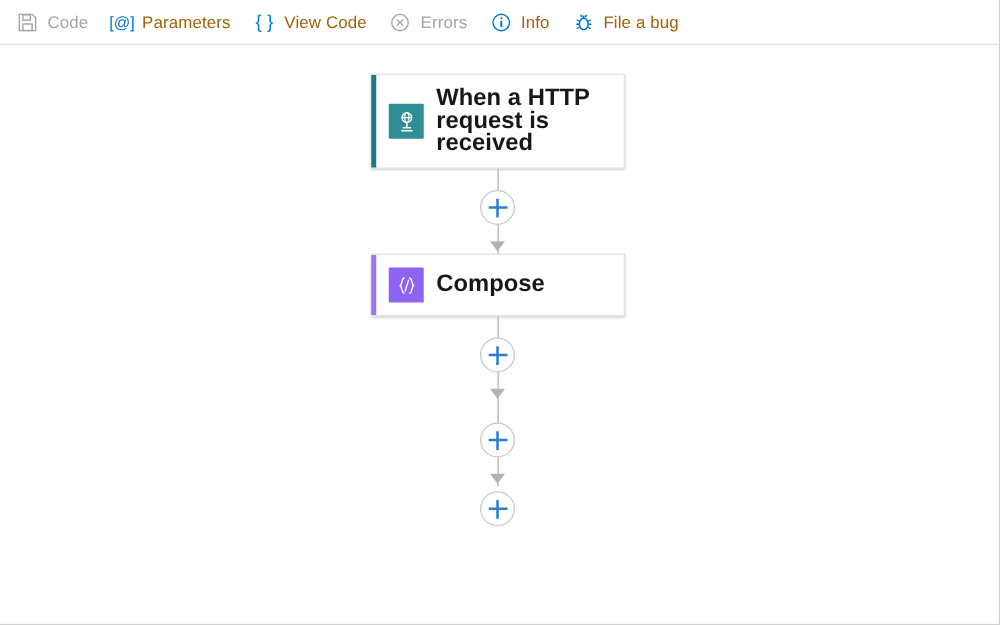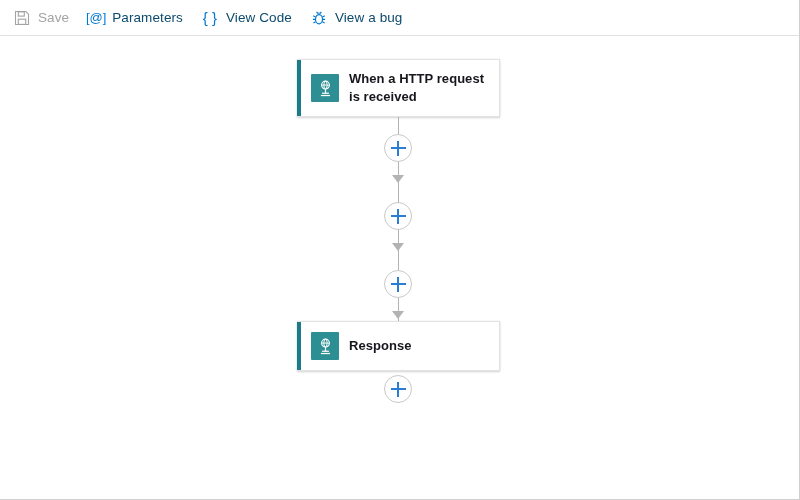--- a/index.html
+++ b/index.html
@@ -53,21 +53,21 @@
     height: 20px;
     display: inline-flex;
     align-items: center;
     justify-content: center;
     margin-right: 6px;
     flex: 0 0 auto;
   }
   .tb-label {
     font-size: 13.5px;
     line-height: 16px;
-    color: #0c4a6e;
+    color: #a16207;
     letter-spacing: 0.1px;
   }
   .tb-item.disabled .tb-label { color: #a3a3a3; }
   .tb-glyph {
     font-size: 14px;
     line-height: 14px;
     color: #0078d4;
     font-family: "Liberation Sans", sans-serif;
   }
 
@@ -117,21 +117,21 @@
     width: 28px;
     height: 28px;
     flex: 0 0 auto;
     margin-right: 10px;
     display: flex;
     align-items: center;
     justify-content: center;
     border-radius: 1px;
   }
   .node-title {
-    font-size: 13px;
+    font-size: 19px;
     line-height: 18px;
     font-weight: bold;
     color: #16161c;
     letter-spacing: 0.05px;
   }
 
   
   .connector {
     position: relative;
     width: 203px;
@@ -183,51 +183,70 @@
   <div id="toolbar">
 
     <div class="tb-item disabled">
       <span class="tb-icon">
         <svg width="16" height="16" viewBox="0 0 16 16">
           <path d="M1.5 1.5h10.3L14.5 4.2v10.3h-13z" fill="none" stroke="#a3a3a3" stroke-width="1.1"></path>
           <rect x="4.3" y="1.9" width="6" height="4.2" fill="none" stroke="#a3a3a3" stroke-width="1.1"></rect>
           <rect x="4.3" y="9.2" width="7.4" height="5.2" fill="none" stroke="#a3a3a3" stroke-width="1.1"></rect>
         </svg>
       </span>
-      <span class="tb-label">Save</span>
+      <span class="tb-label">Code</span>
     </div>
 
 
     <div class="tb-item">
       <span class="tb-icon">
         <span class="tb-glyph" style="font-size:13px;">[@]</span>
       </span>
       <span class="tb-label">Parameters</span>
     </div>
 
     <div class="tb-item">
       <span class="tb-icon">
         <span class="tb-glyph" style="font-size:15px;">{&nbsp;}</span>
       </span>
       <span class="tb-label">View Code</span>
     </div>
 
-
+    <div class="tb-item disabled">
+      <span class="tb-icon">
+        <svg width="16" height="16" viewBox="0 0 16 16">
+          <circle cx="8" cy="8" r="6.6" fill="none" stroke="#a8a8a8" stroke-width="1.1"></circle>
+          <path d="M5.6 5.6 L10.4 10.4 M10.4 5.6 L5.6 10.4" stroke="#a8a8a8" stroke-width="1.1"></path>
+        </svg>
+      </span>
+      <span class="tb-label">Errors</span>
+    </div>
+
+    <div class="tb-item">
+      <span class="tb-icon">
+        <svg width="16" height="16" viewBox="0 0 16 16">
+          <circle cx="8" cy="8" r="6.6" fill="none" stroke="#0078d4" stroke-width="1.1"></circle>
+          <circle cx="8" cy="4.6" r="0.85" fill="#0078d4"></circle>
+          <rect x="7.25" y="6.6" width="1.5" height="5.1" fill="#0078d4"></rect>
+        </svg>
+      </span>
+      <span class="tb-label">Info</span>
+    </div>
 
     <div class="tb-item">
       <span class="tb-icon">
         <svg width="16" height="16" viewBox="0 0 16 16">
           <ellipse cx="8" cy="9.2" rx="3.5" ry="4.6" fill="none" stroke="#0078d4" stroke-width="1.2"></ellipse>
           <path d="M8 4.6 V2.4" stroke="#0078d4" stroke-width="1.2"></path>
           <path d="M5.6 2 L6.9 3.6 M10.4 2 L9.1 3.6" stroke="#0078d4" stroke-width="1.2" fill="none"></path>
           <path d="M4.5 7 L2.2 5.8 M4.3 9.4 L1.9 9.4 M4.6 11.7 L2.4 13
                    M11.5 7 L13.8 5.8 M11.7 9.4 L14.1 9.4 M11.4 11.7 L13.6 13" stroke="#0078d4" stroke-width="1.1" fill="none"></path>
         </svg>
       </span>
-      <span class="tb-label">View a bug</span>
+      <span class="tb-label">File a bug</span>
     </div>
 
   </div>
 
   <div id="canvas">
     <div id="flow">
 
       <div class="node">
         <div class="node-accent" style="background:#1b7b86;"></div>
         <div class="node-inner">
@@ -247,56 +266,53 @@
 
       <div class="connector">
         <div class="conn-line"></div>
         <div class="conn-arrow"></div>
         <div class="plus-btn">
           <span class="plus-v"></span>
           <span class="plus-h"></span>
         </div>
       </div>
 
+      <div class="node">
+        <div class="node-accent" style="background:#9b75f5;"></div>
+        <div class="node-inner">
+          <div class="node-icon" style="background:#8c64f0;">
+            <svg width="19" height="19" viewBox="0 0 20 20">
+              <path d="M7.6 3.6 C5.6 3.6 6.2 8.6 4.4 10 C6.2 11.4 5.6 16.4 7.6 16.4" fill="none" stroke="#ffffff" stroke-width="1.15" stroke-linecap="round"></path>
+              <path d="M12.4 3.6 C14.4 3.6 13.8 8.6 15.6 10 C13.8 11.4 14.4 16.4 12.4 16.4" fill="none" stroke="#ffffff" stroke-width="1.15" stroke-linecap="round"></path>
+              <path d="M11.4 5.4 L8.6 14.6" stroke="#ffffff" stroke-width="1.15" stroke-linecap="round"></path>
+            </svg>
+          </div>
+          <div class="node-title">Compose</div>
+        </div>
+      </div>
 
       <div class="connector">
         <div class="conn-line"></div>
         <div class="conn-arrow"></div>
         <div class="plus-btn">
           <span class="plus-v"></span>
           <span class="plus-h"></span>
         </div>
       </div>
 
 
       <div class="connector">
         <div class="conn-line"></div>
         <div class="conn-arrow"></div>
         <div class="plus-btn">
           <span class="plus-v"></span>
           <span class="plus-h"></span>
         </div>
       </div>
 
-      <div class="node">
-        <div class="node-accent" style="background:#1b7b86;"></div>
-        <div class="node-inner">
-          <div class="node-icon" style="background:#2d8f93;">
-            <svg width="19" height="19" viewBox="0 0 20 20">
-              <circle cx="10" cy="6.4" r="4.1" fill="none" stroke="#ffffff" stroke-width="1.2"></circle>
-              <ellipse cx="10" cy="6.4" rx="1.7" ry="4.1" fill="none" stroke="#ffffff" stroke-width="1"></ellipse>
-              <path d="M5.9 6.4 H14.1" stroke="#ffffff" stroke-width="1"></path>
-              <path d="M10 10.5 V15" stroke="#ffffff" stroke-width="1.3"></path>
-              <path d="M6.4 15 H13.6" stroke="#ffffff" stroke-width="1.3"></path>
-              <path d="M5.2 17.4 H14.8" stroke="#ffffff" stroke-width="1.3"></path>
-            </svg>
-          </div>
-          <div class="node-title">Response</div>
-        </div>
-      </div>
 
       <div class="connector short">
         <div class="plus-btn standalone">
           <span class="plus-v"></span>
           <span class="plus-h"></span>
         </div>
       </div>
 
     </div>
   </div>

